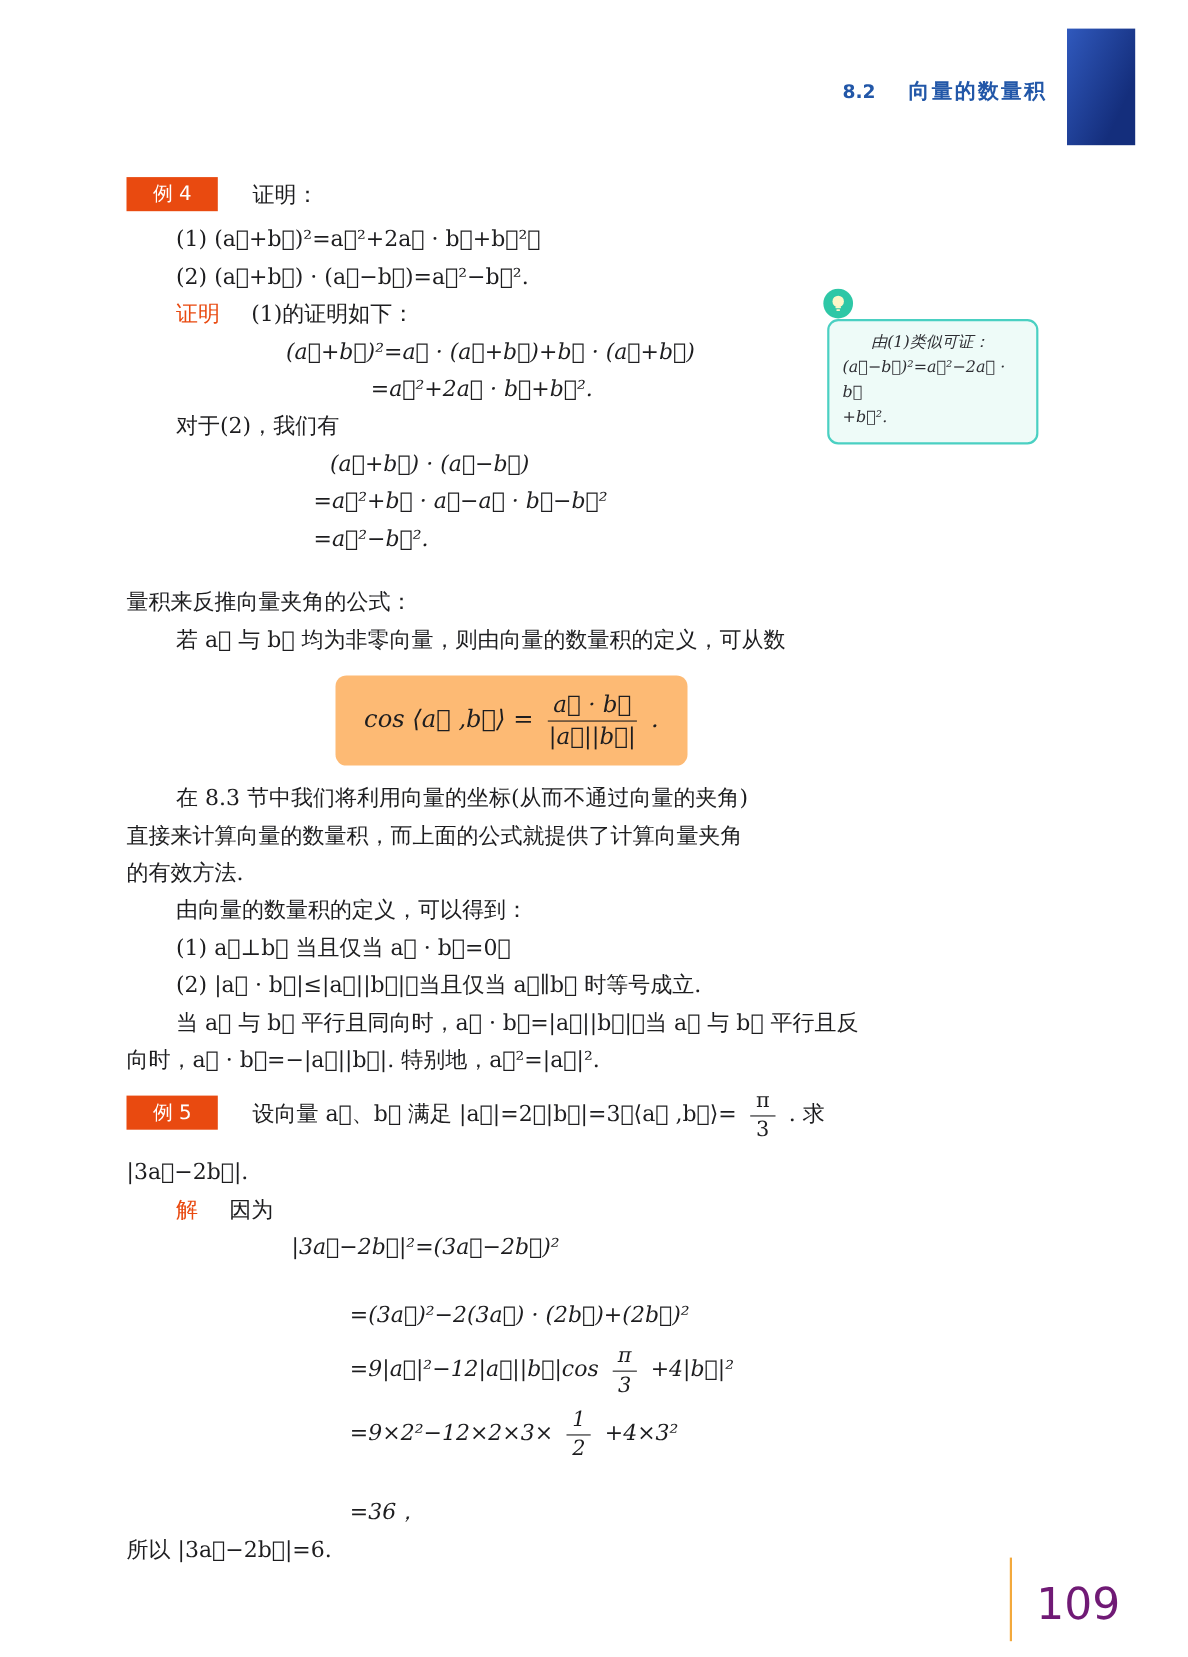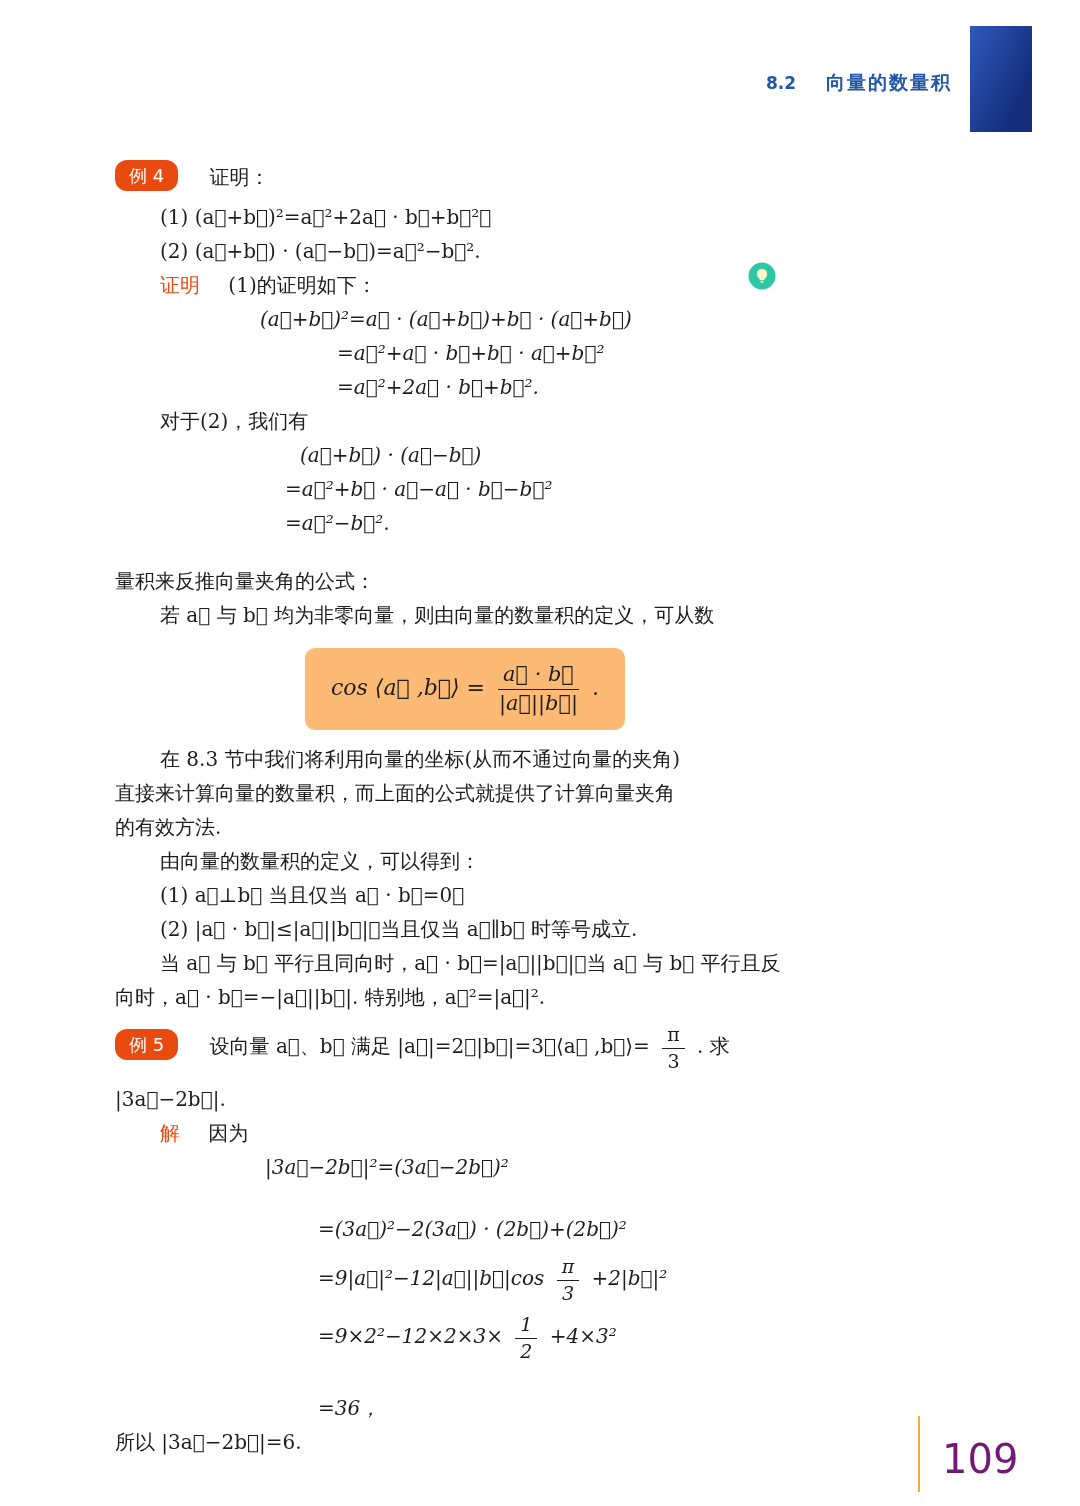--- a/index.html
+++ b/index.html
@@ -41,22 +41,22 @@
     position: absolute; left: 115px; top: 160px; width: 645px;
     font-size: 20px; line-height: 34px;
   }
   .line   { white-space: nowrap; }
   .indent { padding-left: 45px; }
   .math   { font-style: italic; }
 
   .badge {
     display: inline-block; background: #e94a10; color: #ffffff;
     font-style: normal; font-family: "DejaVu Sans", "Liberation Sans", sans-serif;
-    font-size: 18px; line-height: 1; padding: 7px 14px 6px;
-    border-radius: 12px; margin-right: 25px; vertical-align: 2px;
+    font-size: 18px; line-height: 1; padding: 7px 24px 6px;
+    border-radius: 0; margin-right: 25px; vertical-align: 2px;
   }
   .badge-row { margin-bottom: 6px; }
   .label-orange { color: #e94a10; margin-right: 22px; }
 
   .eq-a { padding-left: 145px; }
   .eq-b { padding-left: 222px; }
   .eq-c { padding-left: 185px; }
   .eq-d { padding-left: 170px; }
   .eq-e { padding-left: 150px; }
   .eq-f { padding-left: 203px; margin-top: 28px; }
@@ -100,38 +100,42 @@
 
   <div class="bulb">
     <svg width="28" height="28" viewBox="0 0 28 28">
       <circle cx="14" cy="14" r="13.5" fill="#2ec7a6"></circle>
       <circle cx="14" cy="12" r="5.2" fill="#fdf6c8"></circle>
       <rect x="11.5" y="16.5" width="5" height="1.8" rx="0.8" fill="#fdf6c8"></rect>
       <rect x="12.3" y="19.2" width="3.4" height="1.5" rx="0.7" fill="#fdf6c8"></rect>
     </svg>
   </div>
 
+  <div class="callout">
+    <div class="first">由(1)类似可证：</div>
+    <div>(a⃗−b⃗)²=a⃗²−2a⃗ · b⃗</div>
+    <div>+b⃗².</div>
+  </div>
 
   <div class="content">
 
     <div class="line badge-row">
       <span class="badge">例 4</span>
       <span>证明：</span>
     </div>
 
     <div class="line indent">(1) (a⃗+b⃗)²=a⃗²+2a⃗ · b⃗+b⃗²；</div>
     <div class="line indent">(2) (a⃗+b⃗) · (a⃗−b⃗)=a⃗²−b⃗².</div>
 
     <div class="line indent">
       <span class="label-orange">证明</span>
       <span>(1)的证明如下：</span>
     </div>
 
     <div class="line eq-a math">(a⃗+b⃗)²=a⃗ · (a⃗+b⃗)+b⃗ · (a⃗+b⃗)</div>
-    <div class="line eq-b math">=a⃗²+a⃗ · b⃗+b⃗ · a⃗+b⃗²</div>
     <div class="line eq-b math">=a⃗²+2a⃗ · b⃗+b⃗².</div>
 
     <div class="line indent">对于(2)，我们有</div>
 
     <div class="line eq-c math">(a⃗+b⃗) · (a⃗−b⃗)</div>
     <div class="line eq-d math">=a⃗²+b⃗ · a⃗−a⃗ · b⃗−b⃗²</div>
     <div class="line eq-d math eq-last">=a⃗²−b⃗².</div>
 
     <div class="line">量积来反推向量夹角的公式：</div>
     <div class="line indent">若 a⃗ 与 b⃗ 均为非零向量，则由向量的数量积的定义，可从数</div>
@@ -175,21 +179,21 @@
 
     <div class="line eq-e math">|3a⃗−2b⃗|²=(3a⃗−2b⃗)²</div>
     <div class="line eq-f math">=(3a⃗)²−2(3a⃗) · (2b⃗)+(2b⃗)²</div>
 
     <div class="line eq-f math tall">
       <span>=9|a⃗|²−12|a⃗||b⃗|cos</span>
       <span class="frac">
         <span class="num">π</span>
         <span class="den">3</span>
       </span>
-      <span>+2|b⃗|²</span>
+      <span>+4|b⃗|²</span>
     </div>
 
     <div class="line eq-f math tall">
       <span>=9×2²−12×2×3×</span>
       <span class="frac">
         <span class="num">1</span>
         <span class="den">2</span>
       </span>
       <span>+4×3²</span>
     </div>

